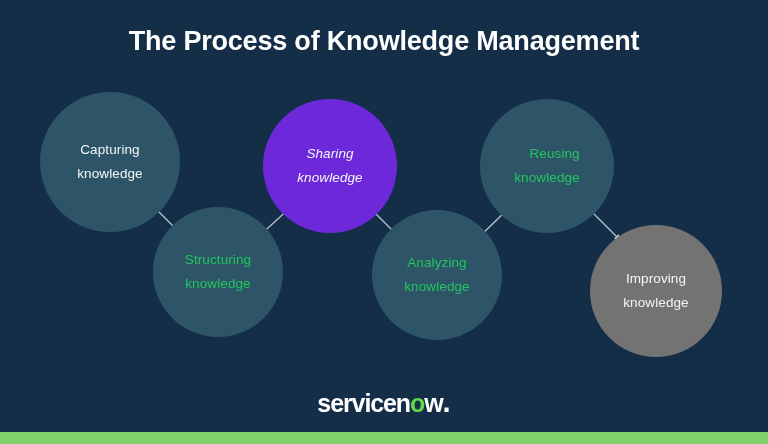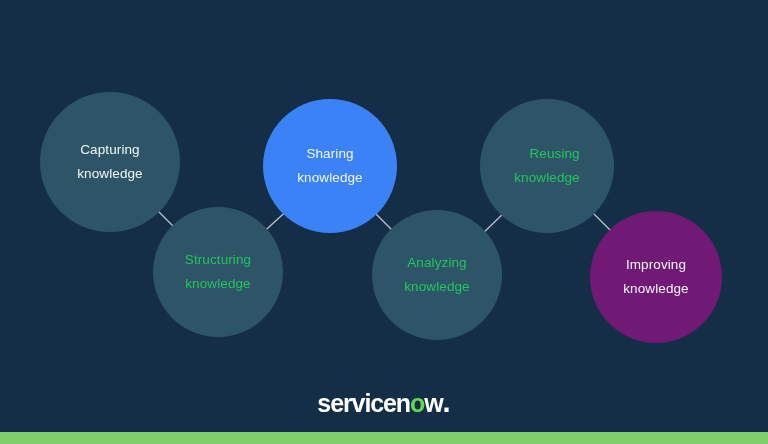--- a/index.html
+++ b/index.html
@@ -112,20 +112,21 @@
     width: 768px;
     height: 12px;
     background: #7ed06a;
   }
 </style>
 </head>
 <body>
 
 <div id="infographic" style="background: rgb(19, 46, 70);">
 
+  <div class="title">The Process of Knowledge Management</div>
 
   <div class="stage">
 
     <svg class="arrow-layer" width="768" height="444" viewBox="0 0 768 444">
       <defs>
         <marker id="arrowhead" markerWidth="5" markerHeight="5" refX="4.2" refY="2.5" orient="auto" markerUnits="strokeWidth">
           <path d="M0,0 L5,2.5 L0,5 z" fill="#b8c4cc"></path>
         </marker>
       </defs>
       <g id="arrows-group">
@@ -139,33 +140,33 @@
 
     <div id="nodes-group">
         <div class="node" style="left: 40px; top: 92px; width: 140px; height: 140px; background: rgb(45, 85, 103);">
           <div class="node-label" style="color: rgb(242, 246, 248);">Capturing
 knowledge</div>
         </div>
         <div class="node" style="left: 153px; top: 207px; width: 130px; height: 130px; background: rgb(45, 85, 103);">
           <div class="node-label" style="color: #22c55e;">Structuring
 knowledge</div>
         </div>
-        <div class="node" style="left: 263px; top: 99px; width: 134px; height: 134px; background: #3b82f6;">
+        <div class="node" style="left: 263px; top: 99px; width: 134px; height: 134px; background: #6d28d9; font-style: italic;">
           <div class="node-label" style="color: rgb(242, 246, 248);">Sharing
 knowledge</div>
         </div>
         <div class="node" style="left: 372px; top: 210px; width: 130px; height: 130px; background: rgb(45, 85, 103);">
           <div class="node-label" style="color: #22c55e;">Analyzing
 knowledge</div>
         </div>
         <div class="node" style="left: 480px; top: 99px; width: 134px; height: 134px; background: rgb(45, 85, 103);">
           <div class="node-label" style="color: #22c55e; text-align: right;">Reusing
 knowledge</div>
         </div>
-        <div class="node" style="left: 590px; top: 211px; width: 132px; height: 132px; background: #701a75;">
+        <div class="node" style="left: 590px; top: 225px; width: 132px; height: 132px; background: #737373;">
           <div class="node-label" style="color: rgb(242, 246, 248);">Improving
 knowledge</div>
         </div>
       </div>
 
   </div>
 
   <div class="logo">
     <span class="logo-wordmark">
       <span class="logo-text">servicen</span><span class="logo-text logo-o" style="color: rgb(98, 216, 78);">o</span><span class="logo-text">w</span><span class="logo-dot">.</span>

